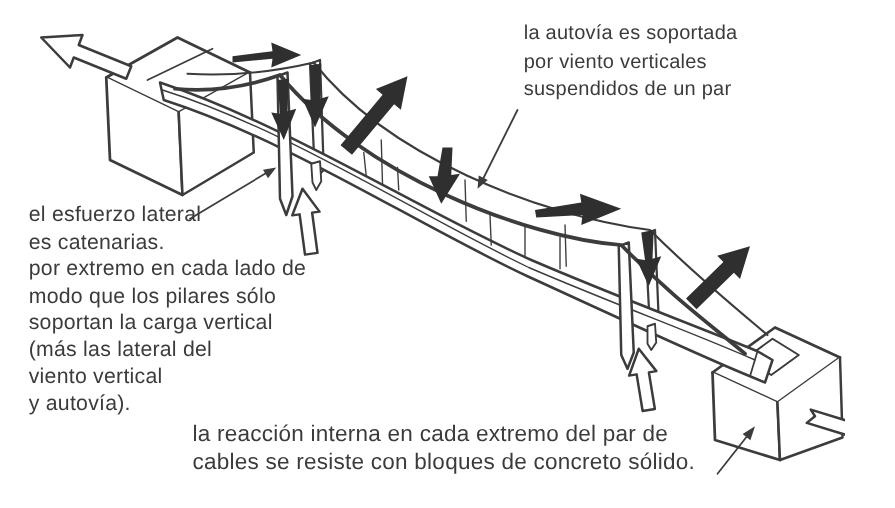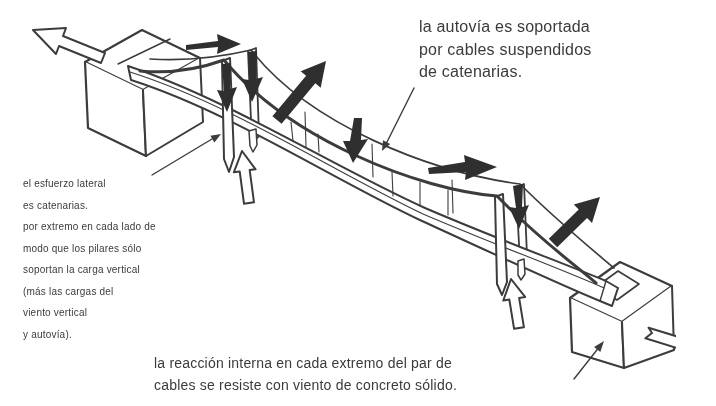--- a/index.html
+++ b/index.html
@@ -8,22 +8,22 @@
     width:676px;height:406px;
     background:#ffffff;
     overflow:hidden;
     font-family:"Liberation Sans","DejaVu Sans",sans-serif;
     color:#3b3b3b;
   }
   .stage svg{position:absolute;left:0;top:0;}
   .note{position:absolute;white-space:nowrap;letter-spacing:.2px;}
   .note .line{display:block;}
   .note-top-right{left:419px;top:16px;font-size:16px;line-height:22.5px;}
-  .note-left{left:23px;top:173px;font-size:10px;line-height:21.5px;}
-  .note-bottom{left:154px;top:352px;font-size:14px;line-height:22px;}
+  .note-left{left:23px;top:161px;font-size:17px;line-height:21.5px;}
+  .note-bottom{left:154px;top:336px;font-size:18px;line-height:22px;}
 </style>
 </head>
 <body>
 
 <div class="stage">
 
   <svg width="716" height="406" viewBox="0 0 716 406">
     <g stroke="#3c3c3c" fill="none" stroke-linecap="round" stroke-linejoin="round">
 
       <g>
@@ -112,33 +112,33 @@
       </g>
       <g>
         <path d="M574,379 L600,346" stroke-width="1.4"></path>
         <polygon points="604,341 600.3,352.1 594.1,347.1" fill="#3c3c3c" stroke="none"></polygon>
       </g>
     </g>
   </svg>
 
   <div class="note note-top-right">
     <span class="line">la autovía es soportada</span>
-    <span class="line">por cables suspendidos</span>
-    <span class="line">de catenarias.</span>
+    <span class="line">por viento verticales</span>
+    <span class="line">suspendidos de un par</span>
   </div>
 
   <div class="note note-left">
     <span class="line">el esfuerzo lateral</span>
     <span class="line">es catenarias.</span>
     <span class="line">por extremo en cada lado de</span>
     <span class="line">modo que los pilares sólo</span>
     <span class="line">soportan la carga vertical</span>
-    <span class="line">(más las cargas del</span>
+    <span class="line">(más las lateral del</span>
     <span class="line">viento vertical</span>
     <span class="line">y autovía).</span>
   </div>
 
   <div class="note note-bottom">
     <span class="line">la reacción interna en cada extremo del par de</span>
-    <span class="line">cables se resiste con viento de concreto sólido.</span>
+    <span class="line">cables se resiste con bloques de concreto sólido.</span>
   </div>
 
 </div>
 
 </body></html>

